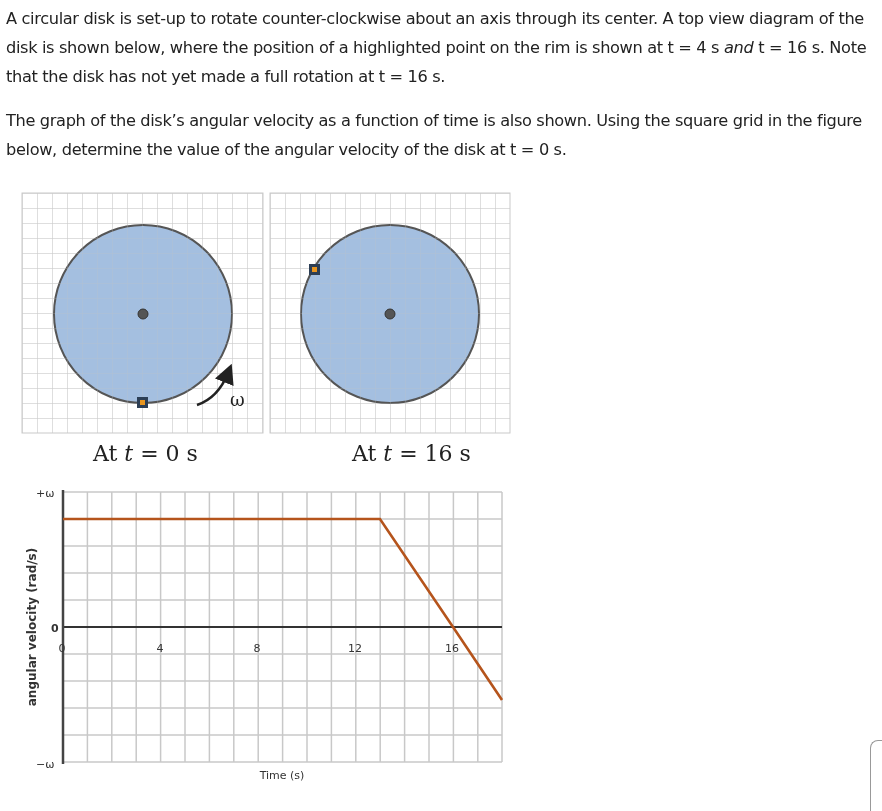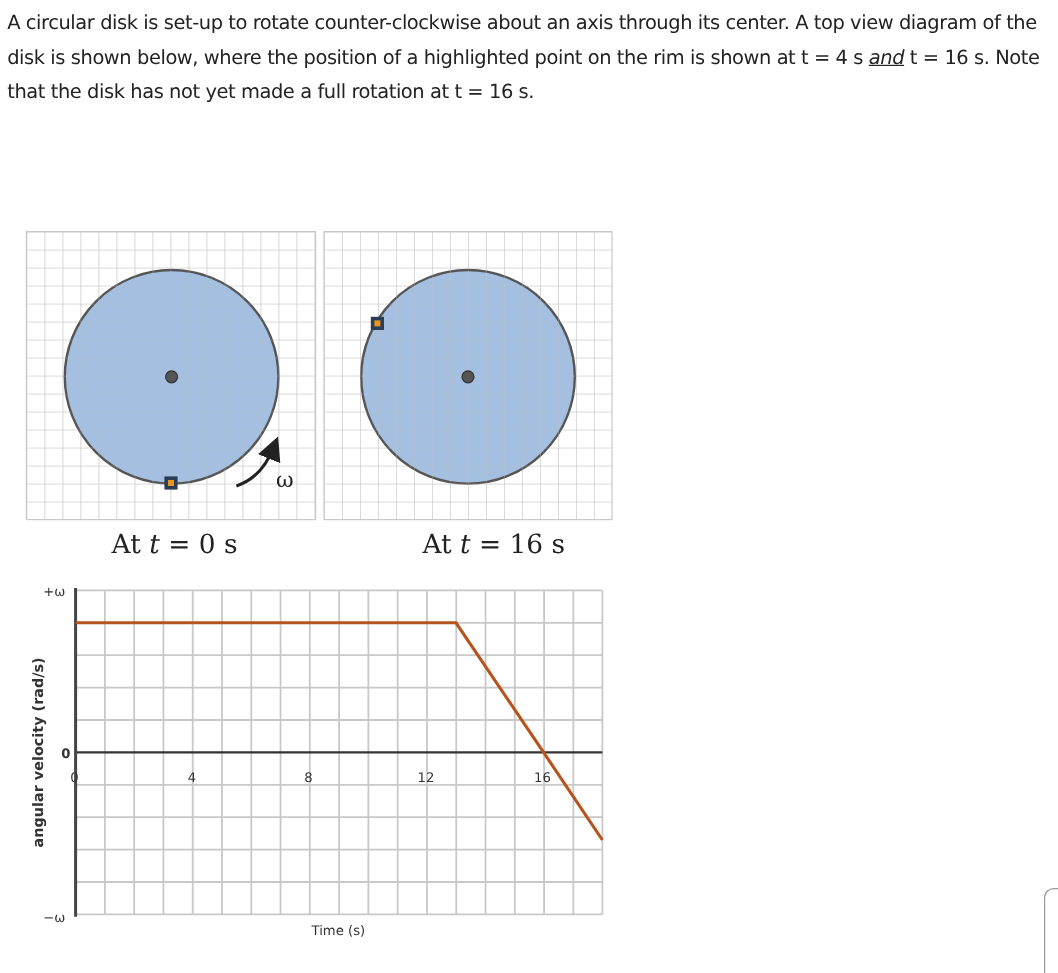--- a/index.html
+++ b/index.html
@@ -2,33 +2,34 @@
 <html><head>
 <meta charset="utf-8">
 <style>
   html, body { margin:0; padding:0; background:#ffffff; }
   body { width:882px; height:811px; position:relative; overflow:hidden;
          font-family:"DejaVu Sans", sans-serif; color:#222; }
   .prompt { position:absolute; left:6px; top:4px; width:872px;
             font-size:16.2px; line-height:29px; letter-spacing:-0.35px; color:#222; }
   .prompt p { margin:0; }
   .prompt p + p { margin-top:15px; }
-  .prompt i { font-style:italic;text-decoration:underline; }
+  .prompt i { font-style:italic; }
   svg { position:absolute; left:0; top:0; }
   .caption { font-family:"DejaVu Serif", serif; font-size:22px; fill:#222; }
   .axlab { font-family:"DejaVu Sans", sans-serif; font-size:11px; fill:#333; }
   .ylabel { font-family:"DejaVu Sans", sans-serif; font-size:12px; font-weight:bold; fill:#333; }
   .widget-edge { position:absolute; left:870px; top:740px; width:30px; height:90px;
                  border:1.5px solid #999; border-right:none; border-radius:8px 0 0 0; }
 </style>
 </head>
 <body>
 
 <div class="prompt">
   <p><span>A circular disk is set-up to rotate counter-clockwise about an axis through its center. A top view diagram of the disk is shown below, where the position of a highlighted point on the rim is shown at t = 4 s </span><i>and</i><span> t = 16 s. Note that the disk has not yet made a full rotation at t = 16 s.</span></p>
+  <p>The graph of the disk’s angular velocity as a function of time is also shown. Using the square grid in the figure below, determine the value of the angular velocity of the disk at t = 0 s.</p>
 </div>
 
 <svg width="882" height="811" viewBox="0 0 882 811">
   <defs>
     <pattern id="g15" x="22" y="193" width="15" height="15" patternUnits="userSpaceOnUse">
       <path d="M15 0 L0 0 0 15" fill="none" stroke="#c9c9c9" stroke-width="1"></path>
     </pattern>
     <pattern id="g15b" x="270" y="193" width="15" height="15" patternUnits="userSpaceOnUse">
       <path d="M15 0 L0 0 0 15" fill="none" stroke="#c9c9c9" stroke-width="1"></path>
     </pattern>

